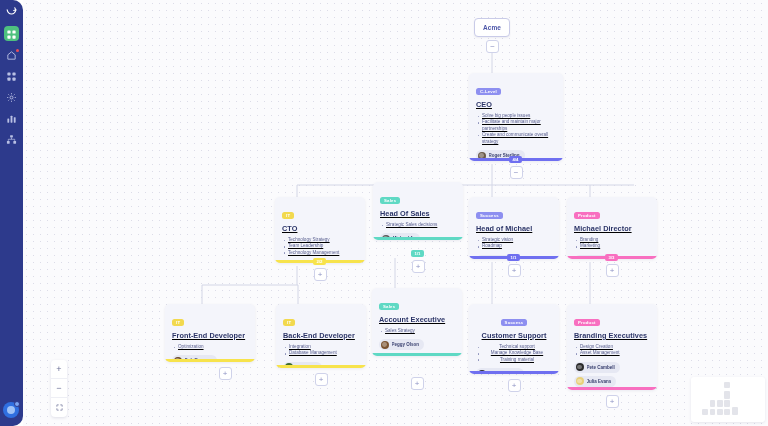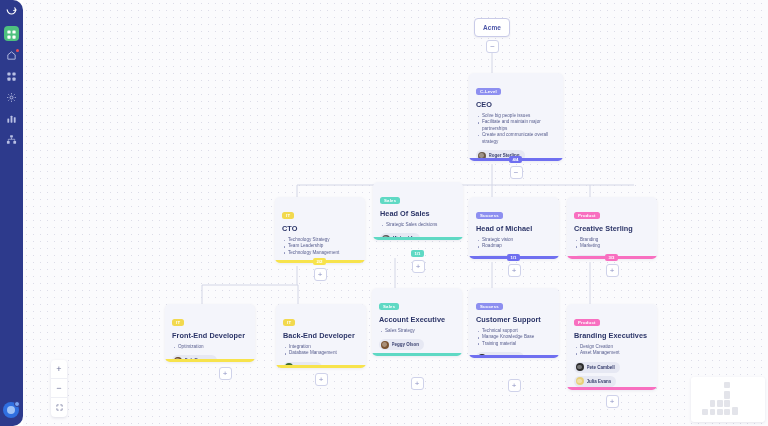--- a/index.html
+++ b/index.html
@@ -112,20 +112,21 @@
 
   
   .card {
     position: absolute;
     background: #f4f5fb;
     border-radius: 5px;
     box-shadow: 0 1px 3px rgba(40,40,90,0.08);
     overflow: hidden;
     cursor: pointer; z-index: 8;
     padding: 6px 7px 7px 7px;
+    text-decoration: underline;
   }
   .card .bar {
     position: absolute; left: 0; bottom: 0;
     width: 100%; height: 3px;
   }
   .tag {
     display: inline-block;
     height: 7px; line-height: 7px;
     border-radius: 2.5px;
     padding: 0 4px;
@@ -337,21 +338,21 @@
         <div class="toggle" style="left: 388.5px; top: 260px;">+</div>
         <div class="card" style="left: 446px; top: 197px; width: 90px; height: 62px;"><span class="tag" style="background: rgb(141, 143, 240);">Success</span><div class="card-title">Head of Michael</div><ul class="bullets">
             <li>Strategic vision</li>
             <li>Roadmap</li>
           </ul><div class="person">
             <span class="avatar" style="background: rgb(224, 75, 75);"></span>
             <span class="person-name">Silas Newt</span>
           </div><div class="bar" style="background: rgb(111, 111, 240);"></div></div>
         <div class="count-chip" style="background: rgb(111, 111, 240); left: 484px; top: 254px;">1/1</div>
         <div class="toggle" style="left: 484.5px; top: 264px;">+</div>
-        <div class="card" style="left: 544px; top: 197px; width: 90px; height: 62px;"><span class="tag" style="background: rgb(248, 111, 192);">Product</span><div class="card-title">Creative Sterling</div><ul class="bullets">
+        <div class="card" style="left: 544px; top: 197px; width: 90px; height: 62px;"><span class="tag" style="background: rgb(248, 111, 192);">Product</span><div class="card-title">Michael Director</div><ul class="bullets">
             <li>Branding</li>
             <li>Marketing</li>
           </ul><div class="person">
             <span class="avatar" style="background: rgb(61, 43, 31);"></span>
             <span class="person-name">Don Draper</span>
           </div><div class="bar" style="background: rgb(248, 111, 192);"></div></div>
         <div class="count-chip" style="background: rgb(248, 111, 192); left: 582px; top: 254px;">3/3</div>
         <div class="toggle" style="left: 582.5px; top: 264px;">+</div>
         <div class="card" style="left: 142px; top: 304px; width: 90px; height: 58px;"><span class="tag" style="background: rgb(242, 217, 78);">IT</span><div class="card-title">Front-End Developer</div><ul class="bullets">
             <li>Optimization</li>
@@ -370,21 +371,21 @@
         <div class="toggle" style="left: 291.5px; top: 373px;">+</div>
         <div class="card" style="left: 349px; top: 288px; width: 90px; height: 68px;"><span class="tag" style="background: rgb(95, 217, 196);">Sales</span><div class="card-title">Account Executive</div><ul class="bullets">
             <li>Sales Strategy</li>
           </ul><div class="person">
             <span class="avatar" style="background: rgb(122, 82, 48);"></span>
             <span class="person-name">Peggy Olson</span>
           </div><div class="person">
             <span class="avatar" style="background: rgb(43, 43, 43);"></span>
           </div><div class="bar" style="background: rgb(95, 217, 196);"></div></div>
         <div class="toggle" style="left: 387.5px; top: 377px;">+</div>
-        <div class="card" style="left: 446px; top: 288px; width: 90px; height: 70px;"><span class="tag" style="background: rgb(141, 143, 240);">Success</span><div class="card-title">Customer Support</div><ul class="bullets">
+        <div class="card" style="left: 446px; top: 304px; width: 90px; height: 70px; text-align: center;"><span class="tag" style="background: rgb(141, 143, 240);">Success</span><div class="card-title">Customer Support</div><ul class="bullets">
             <li>Technical support</li>
             <li>Manage Knowledge Base</li>
             <li>Training material</li>
           </ul><div class="person">
             <span class="avatar" style="background: rgb(43, 43, 43);"></span>
             <span class="person-name">Ken Cosgrove</span>
           </div><div class="bar" style="background: rgb(111, 111, 240);"></div></div>
         <div class="toggle" style="left: 484.5px; top: 379px;">+</div>
         <div class="card" style="left: 544px; top: 304px; width: 90px; height: 86px;"><span class="tag" style="background: rgb(248, 111, 192);">Product</span><div class="card-title">Branding Executives</div><ul class="bullets">
             <li>Design Creation</li>

